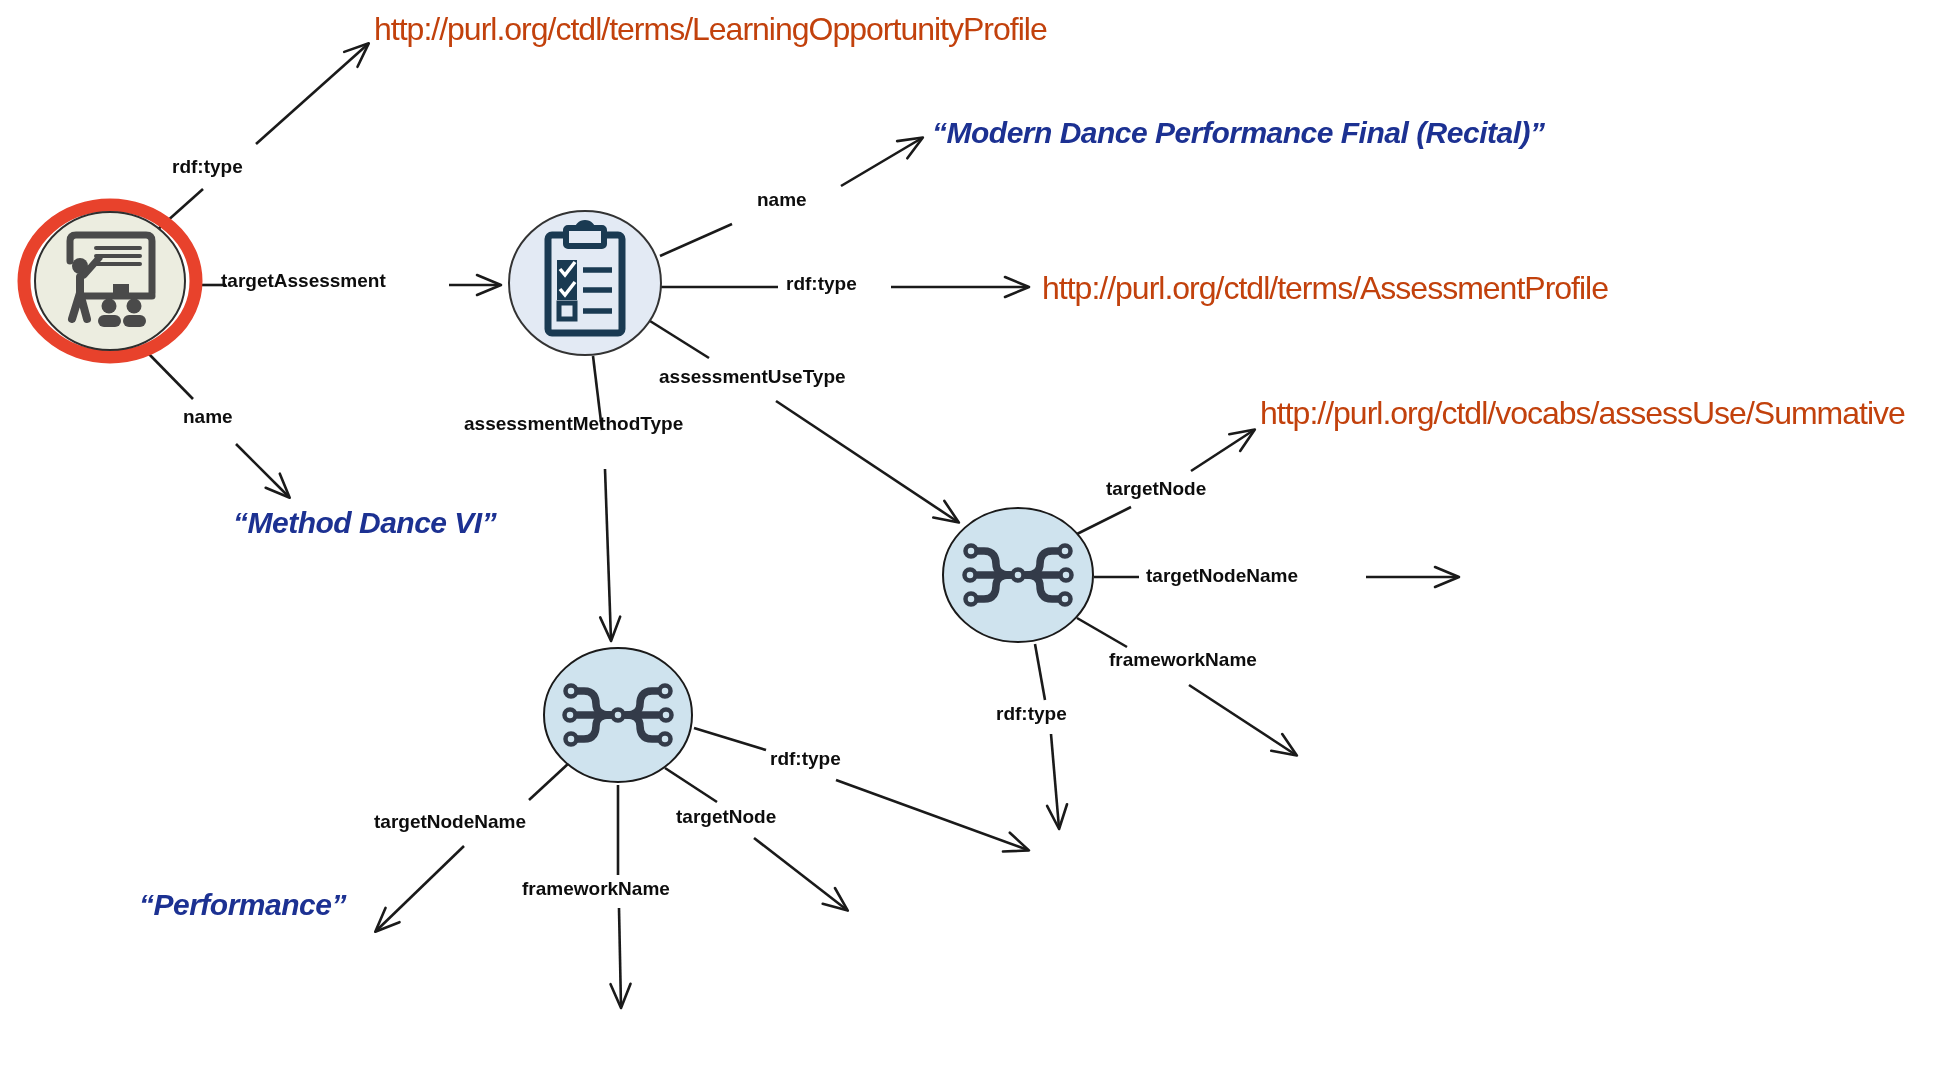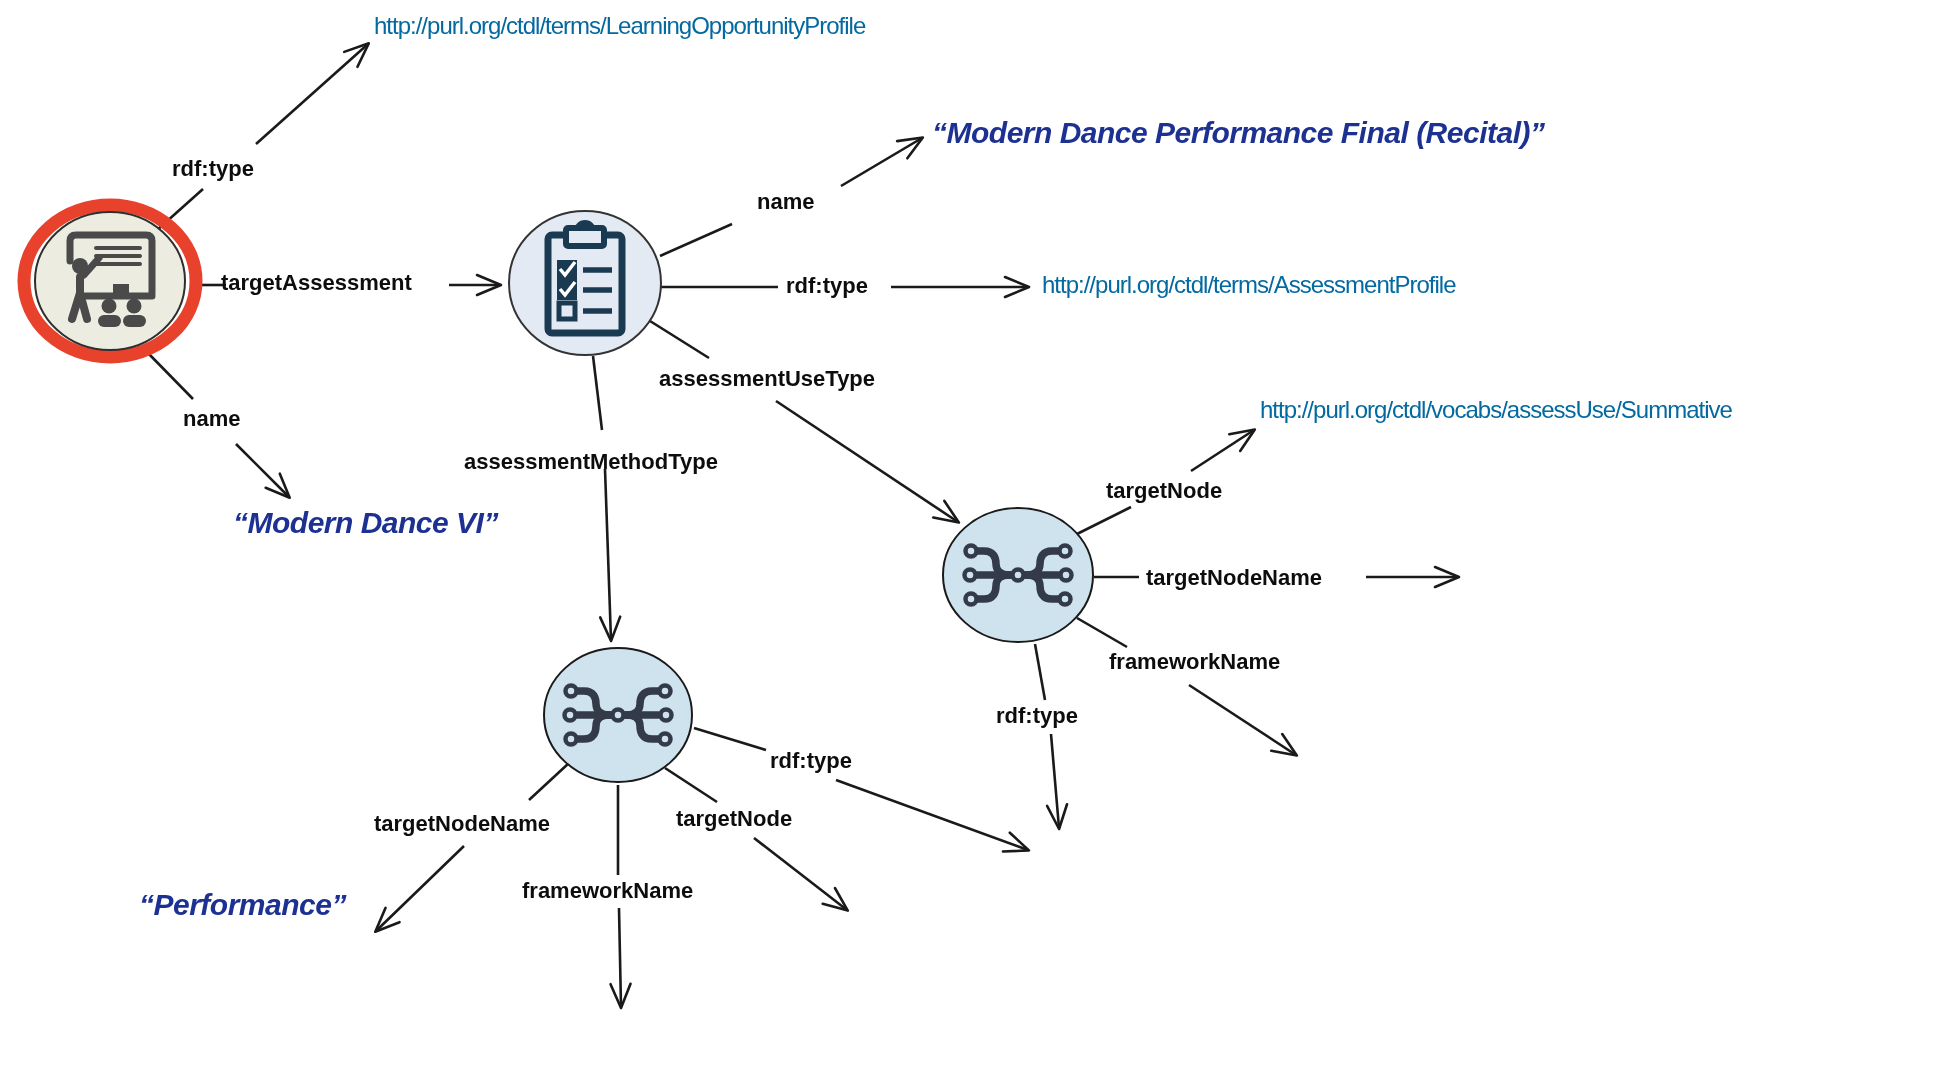--- a/index.html
+++ b/index.html
@@ -5,22 +5,22 @@
   html,body{margin:0;padding:0;background:#ffffff;}
   .stage{
     position:relative;
     width:1942px;height:1077px;
     background:#ffffff;
     font-family:"Liberation Sans", sans-serif;
     overflow:hidden;
   }
   .stage svg.graph{position:absolute;left:0;top:0;}
   .lbl{position:absolute;white-space:nowrap;line-height:1.05;}
-  .prop{font-weight:bold;font-size:22px;color:#0d0d0d;}
-  .uri{font-size:24px;color:#0369a1;letter-spacing:-1px;}
+  .prop{font-weight:bold;font-size:19px;color:#0d0d0d;}
+  .uri{font-size:32px;color:#c2410c;letter-spacing:-1px;}
   .lit{font-size:30px;font-weight:bold;font-style:italic;color:#1c3192;letter-spacing:-0.5px;}
 </style>
 </head>
 <body>
 
 <div class="stage">
 
   <svg class="graph" width="1942" height="1077" viewBox="0 0 1942 1077">
     <defs>
       <marker id="arr" markerUnits="userSpaceOnUse" markerWidth="30" markerHeight="28" refX="26" refY="14" orient="auto">
@@ -156,31 +156,31 @@
       </g>
     </g>
   </svg>
 
   <div class="lbl prop" style="left:172px;top:157px">rdf:type</div>
   <div class="lbl prop" style="left:221px;top:271px">targetAssessment</div>
   <div class="lbl prop" style="left:183px;top:407px">name</div>
   <div class="lbl prop" style="left:757px;top:190px">name</div>
   <div class="lbl prop" style="left:786px;top:274px">rdf:type</div>
   <div class="lbl prop" style="left:659px;top:367px">assessmentUseType</div>
-  <div class="lbl prop" style="left:464px;top:450px">assessmentMethodType</div>
+  <div class="lbl prop" style="left:464px;top:414px">assessmentMethodType</div>
   <div class="lbl prop" style="left:1106px;top:479px">targetNode</div>
   <div class="lbl prop" style="left:1146px;top:566px">targetNodeName</div>
   <div class="lbl prop" style="left:1109px;top:650px">frameworkName</div>
   <div class="lbl prop" style="left:996px;top:704px">rdf:type</div>
   <div class="lbl prop" style="left:374px;top:812px">targetNodeName</div>
   <div class="lbl prop" style="left:522px;top:879px">frameworkName</div>
   <div class="lbl prop" style="left:676px;top:807px">targetNode</div>
   <div class="lbl prop" style="left:770px;top:749px">rdf:type</div>
 
   <div class="lbl uri" style="left:374px;top:13px">http://purl.org/ctdl/terms/LearningOpportunityProfile</div>
   <div class="lbl uri" style="left:1042px;top:272px">http://purl.org/ctdl/terms/AssessmentProfile</div>
   <div class="lbl uri" style="left:1260px;top:397px">http://purl.org/ctdl/vocabs/assessUse/Summative</div>
 
   <div class="lbl lit" style="left:932px;top:117px">“Modern Dance Performance Final (Recital)”</div>
-  <div class="lbl lit" style="left:233px;top:507px">“Modern Dance VI”</div>
+  <div class="lbl lit" style="left:233px;top:507px">“Method Dance VI”</div>
   <div class="lbl lit" style="left:139px;top:889px">“Performance”</div>
 
 </div>
 
 </body></html>

